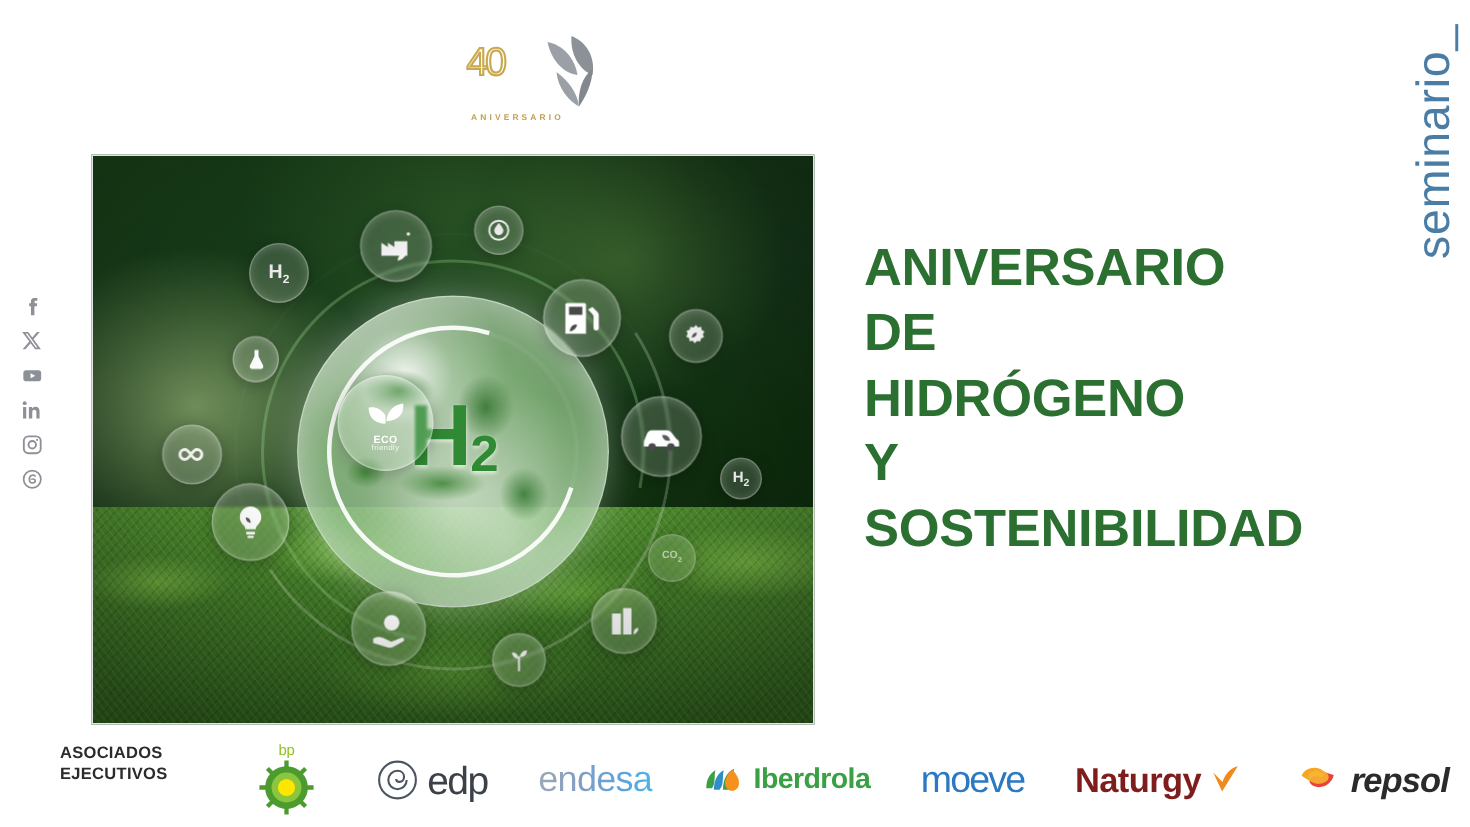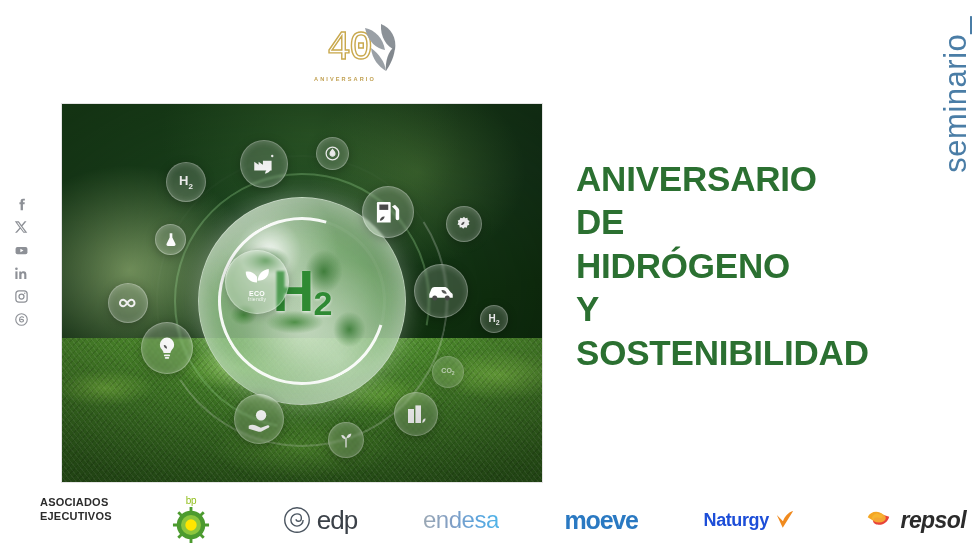--- a/index.html
+++ b/index.html
@@ -24,26 +24,26 @@
   }
   .social-icon svg { display: block; }
 
   
   .brand {
     position: absolute; left: 311px; top: 24px;
     display: flex; align-items: center; gap: 8px;
   }
   .brand-40 { position: relative; width: 84px; height: 58px; }
   .brand-40 .num {
-    position: absolute; left: 16px; top: 2px;
-    font-size: 40px; font-weight: 400; letter-spacing: -2px;
+    position: absolute; left: 0; top: 2px;
+    font-size: 26px; font-weight: 400; letter-spacing: -2px;
     color: #c9a94e;
     -webkit-text-stroke: 1.4px #c9a94e;
     color: transparent;
-    font-family: Liberation Mono, monospace;
+    font-family: Liberation Sans, sans-serif;
   }
   .brand-40 .anniv {
     position: absolute; left: 3px; bottom: 0;
     font-size: 5.6px; letter-spacing: 2.1px;
     color: #c1a051; font-weight: 700;
   }
   .brand-40 .leafmark {
     position: absolute; left: 44px; top: -2px;
     width: 44px; height: 50px;
   }
@@ -204,22 +204,22 @@
   }
   .bp-sun { position: absolute; left: 7px; top: 9px; }
 
   .edp-word { font-size: 26px; color: #3b4148; font-weight: 400; letter-spacing: -1px; }
   .endesa-word {
     font-size: 24px; font-weight: 400; letter-spacing: -.5px;
     background: linear-gradient(90deg, #9ba8b4 0%, #7f9ec6 40%, #5ba3dc 72%, #4fb4e8 100%);
     -webkit-background-clip: text; background-clip: text; color: transparent;
   }
   .iberdrola-word { font-size: 19px; color: #3aa045; font-weight: 600; letter-spacing: -.4px; }
-  .moeve-word { font-size: 25px; color: #2a79c2; font-weight: 700; letter-spacing: -1.2px; }
-  .naturgy-word { font-size: 18px; color: #1d4ed8; font-weight: 700; letter-spacing: -.4px; }
+  .moeve-word { font-size: 25px; color: #2a79c2; font-weight: 400; letter-spacing: -1.2px; }
+  .naturgy-word { font-size: 23px; color: #7f1d1d; font-weight: 700; letter-spacing: -.4px; }
   .repsol-word { font-size: 23px; color: #2b2b2b; font-weight: 600; font-style: italic; letter-spacing: -.6px; }
 </style>
 </head>
 <body>
 
 <div class="poster">
 
   <div class="social-rail">
     <span class="social-icon">
       <svg width="15" height="15" viewBox="0 0 24 24" fill="currentColor">
@@ -418,20 +418,29 @@
           <circle cx="16" cy="16" r="14" fill="none" stroke="#4b5560" stroke-width="1.6"></circle>
           <path d="M23 16a7 7 0 11-7-7c3.2 0 5 2.2 5 4.6 0 2.2-1.6 3.8-3.4 3.8-1.6 0-2.6-1-2.6-2.2" fill="none" stroke="#4b5560" stroke-width="1.6"></path>
         </svg>
         <span class="edp-word">edp</span>
       </div>
 
       <div class="logo-slot">
         <span class="endesa-word">endesa</span>
       </div>
 
+      <div class="logo-slot">
+        <svg width="28" height="26" viewBox="0 0 30 28">
+          <path d="M3 20c0-7 3-11 6.5-13-1 5 .4 9.5-2.5 13z" fill="#3aa045"></path>
+          <path d="M8.5 21c0-7.5 3-12 7-14-1.2 5.6.4 10.5-3 14z" fill="#2f8dc9"></path>
+          <path d="M15 21c0-8 3.4-13 8-15-1.5 6 .3 11.5-3.6 15z" fill="#3aa045"></path>
+          <path d="M21.5 6.5c3.2 3 5 6.6 5 9.6 0 3.3-2.3 5.6-5 5.6s-5-2.3-5-5.6c0-3 1.8-6.6 5-9.6z" fill="#f5921e"></path>
+        </svg>
+        <span class="iberdrola-word">Iberdrola</span>
+      </div>
 
       <div class="logo-slot">
         <span class="moeve-word">moeve</span>
       </div>
 
       <div class="logo-slot">
         <span class="naturgy-word">Naturgy</span>
         <svg width="20" height="22" viewBox="0 0 22 24">
           <path d="M2 6.5l6.5 14L20 2c-5 1-9.5 6-11.2 11.5z" fill="#f08a1e"></path>
         </svg>

